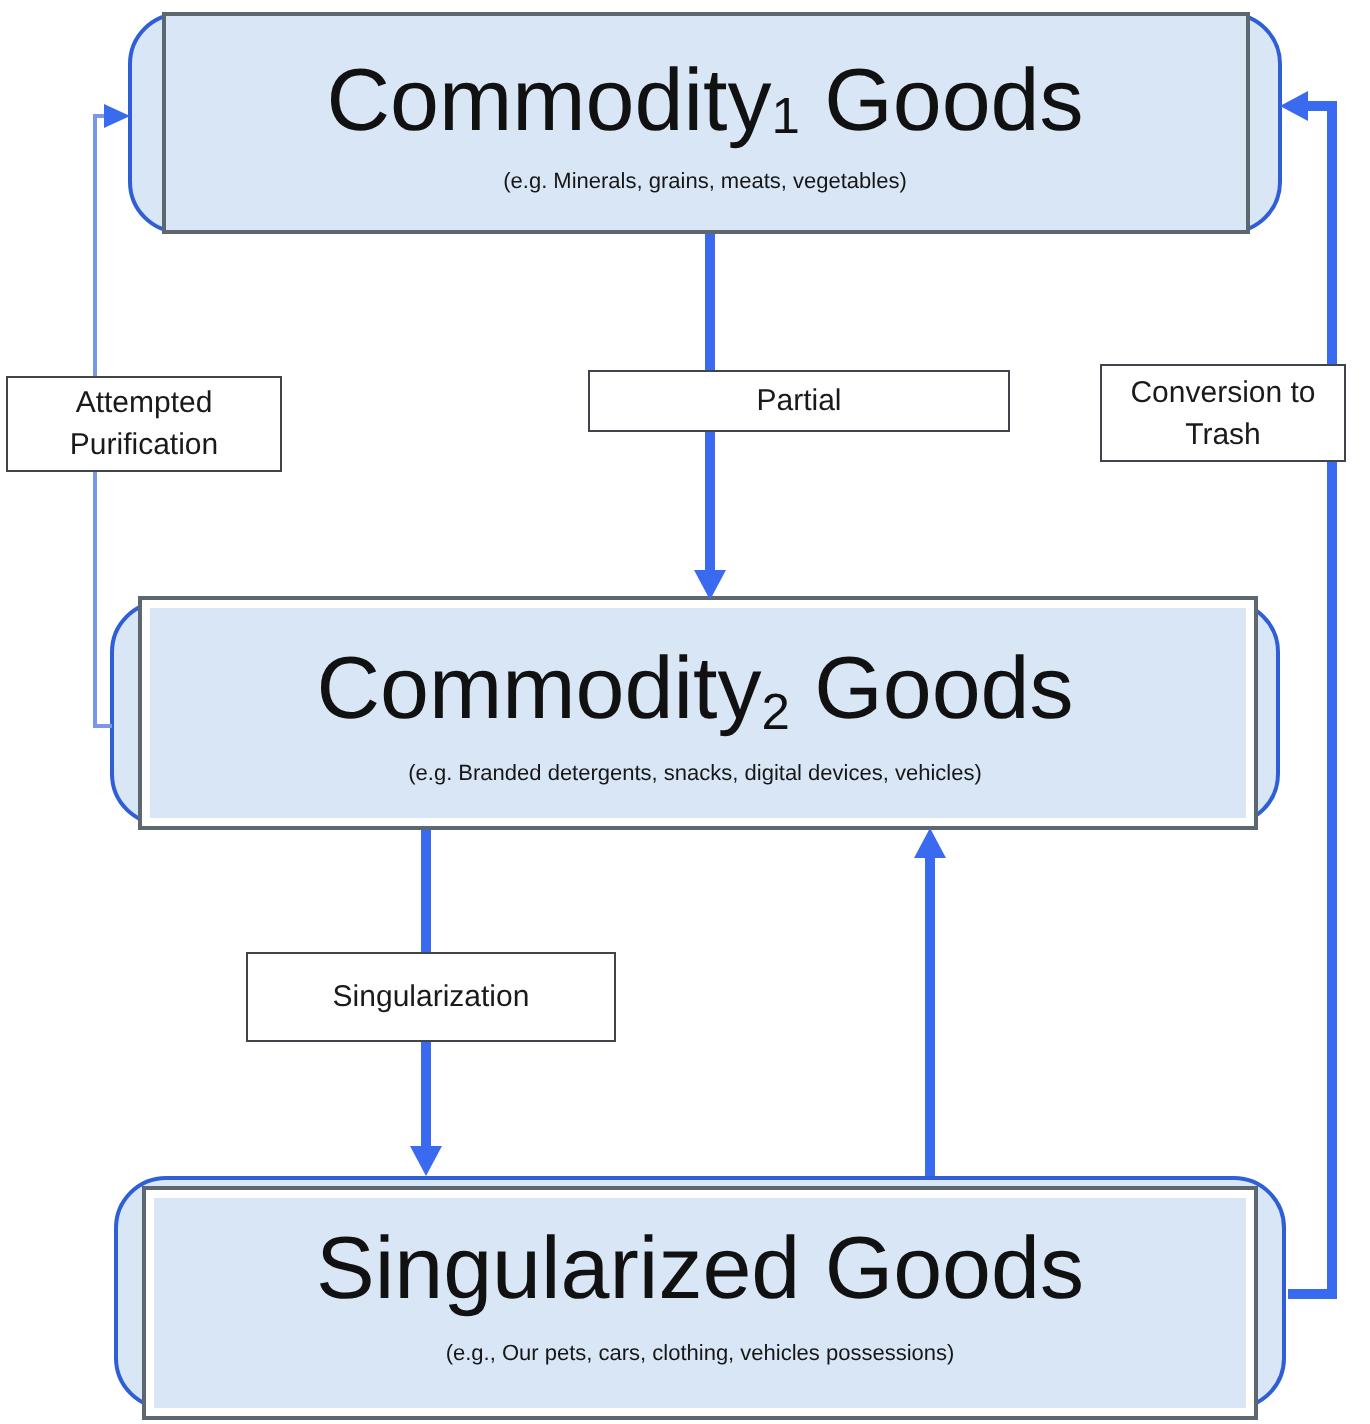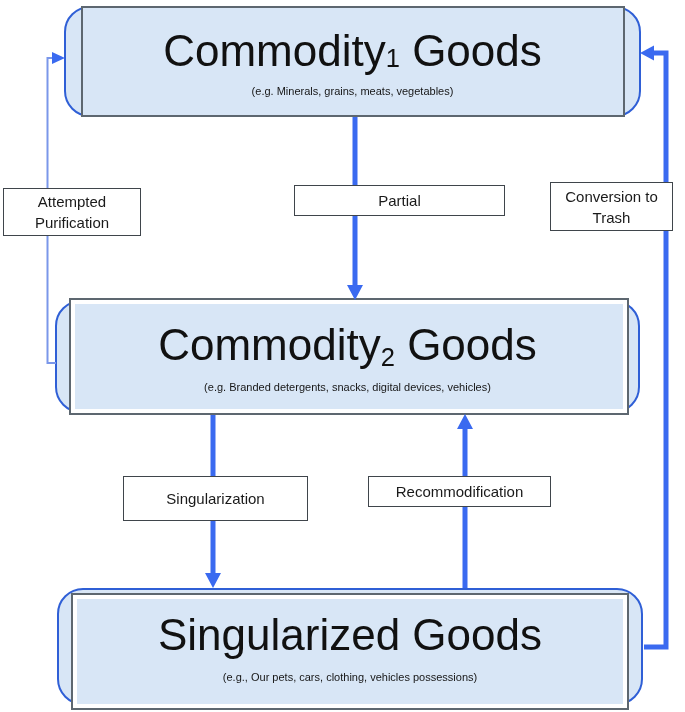--- a/index.html
+++ b/index.html
@@ -117,17 +117,14 @@
   </div>
   <div class="flow-label" id="label-partial">
     <span class="lbl-text">Partial</span>
   </div>
   <div class="flow-label" id="label-conversion">
     <span class="lbl-text">Conversion to Trash</span>
   </div>
   <div class="flow-label" id="label-singularization">
     <span class="lbl-text">Singularization</span>
   </div>
-  <div class="flow-label" id="label-recommodification">
-    <span class="lbl-text">Recommodification</span>
-  </div>
 
 </div>
 
 </body></html>

